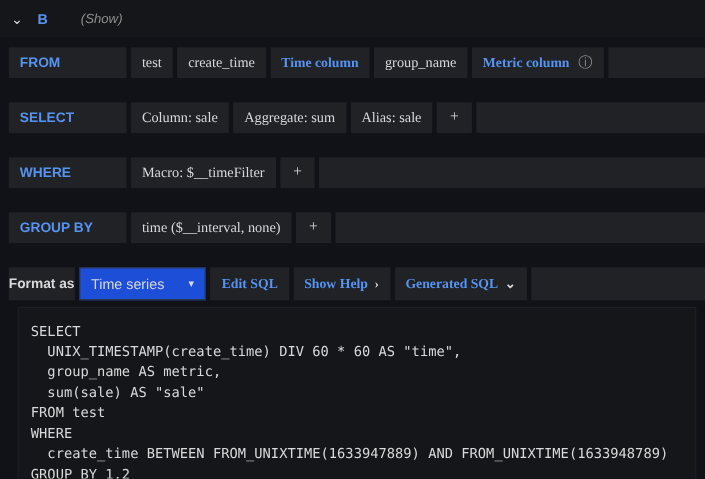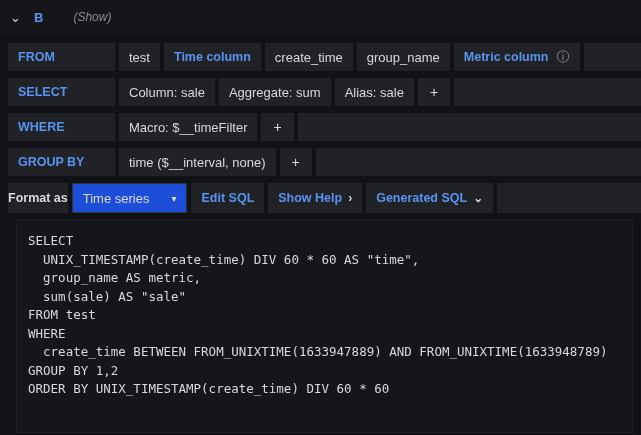--- a/index.html
+++ b/index.html
@@ -36,32 +36,33 @@
     font-style: italic;
     font-size: 12px;
     margin-left: 30px;
   }
   
   .rows { padding: 9px 0 0 8px; }
   .qrow {
     display: flex;
     gap: 4px;
     height: 28px;
-    margin-bottom: 7px;
+    margin-bottom: 22px;
     align-items: stretch;
   }
   .seg {
     background: #202226;
     display: flex;
     align-items: center;
     padding: 0 10px;
     font-size: 13px;
     color: #d8d9da;
     white-space: nowrap;
     cursor: pointer;
+    font-family: Liberation Serif, serif;
   }
   .seg-label {
     flex: 0 0 107px;
     background: #202226;
     display: flex;
     align-items: center;
     padding: 0 10px;
     color: #5794f2;
     font-weight: 600;
     font-size: 12.5px;
@@ -119,22 +120,22 @@
   <span class="collapse-chevron">⌄</span>
   <span class="ref-id">B</span>
   <span class="ds-name">(Show)</span>
 </div>
 
 <div class="rows">
 
   <div class="qrow">
     <div class="seg-label">FROM</div>
     <div class="seg">test</div>
+    <div class="seg">create_time</div>
     <div class="seg blue">Time column</div>
-    <div class="seg">create_time</div>
     <div class="seg">group_name</div>
     <div class="seg blue">
       <span>Metric column</span>
       <span class="info-icon">ⓘ</span>
     </div>
     <div class="fill"></div>
   </div>
 
   <div class="qrow">
     <div class="seg-label">SELECT</div>

